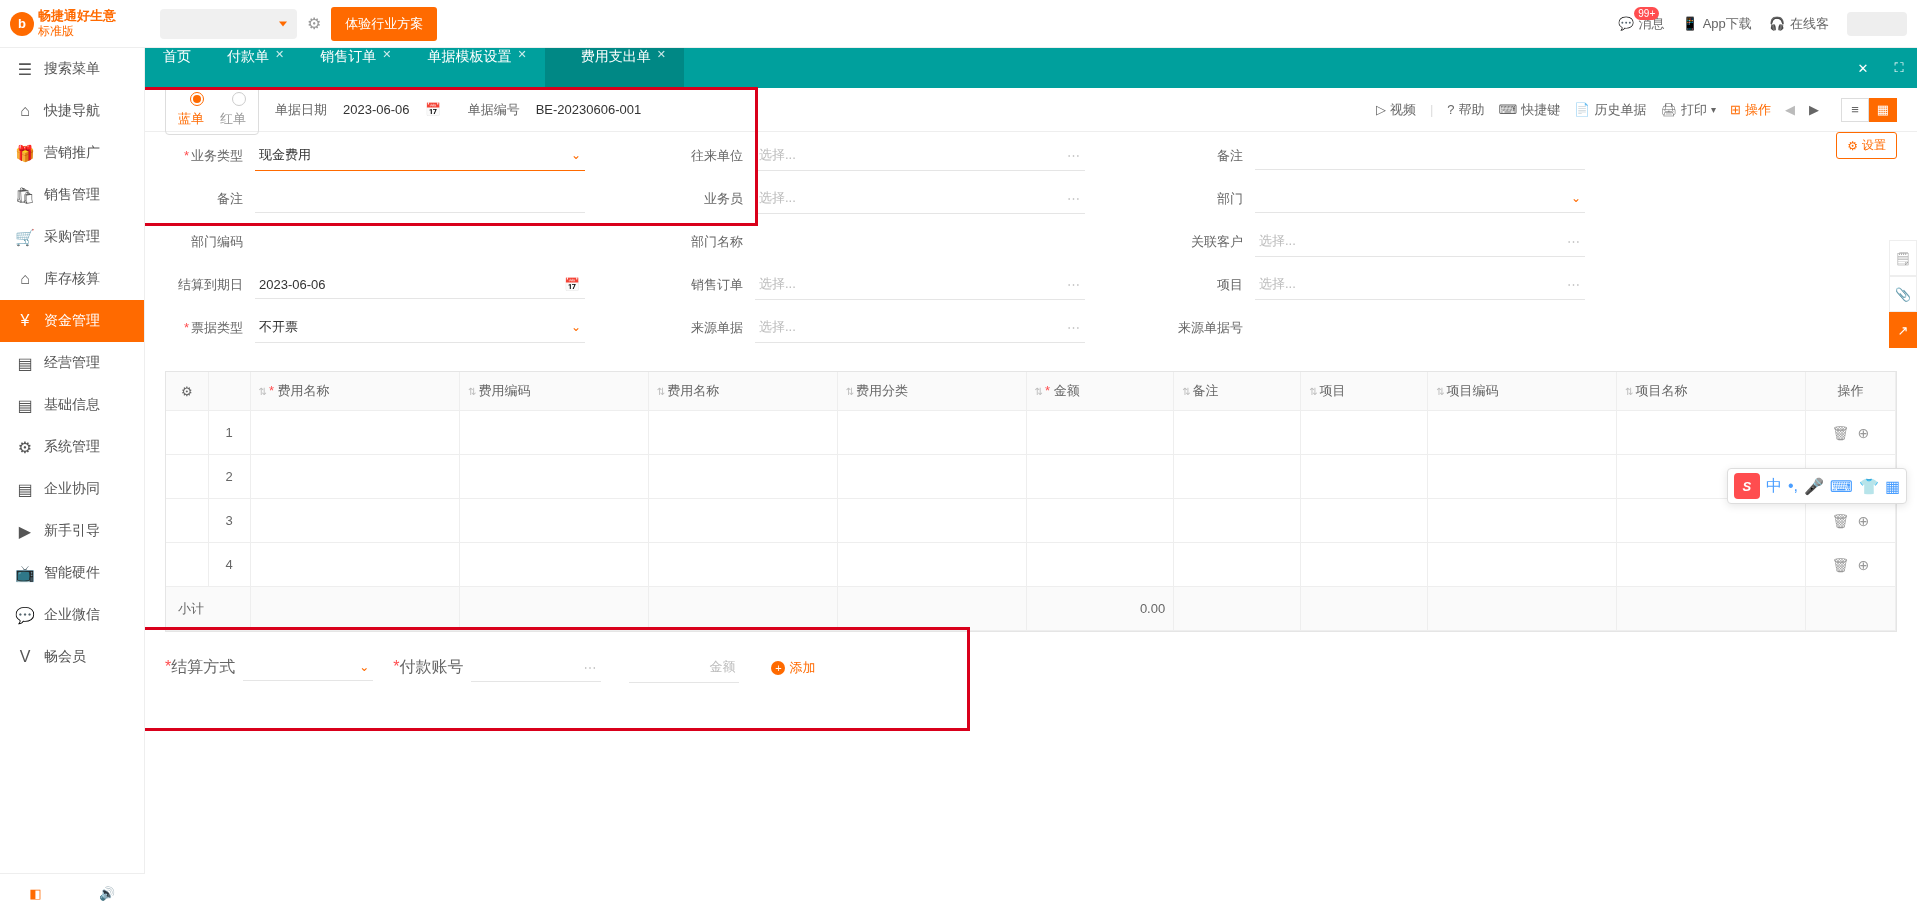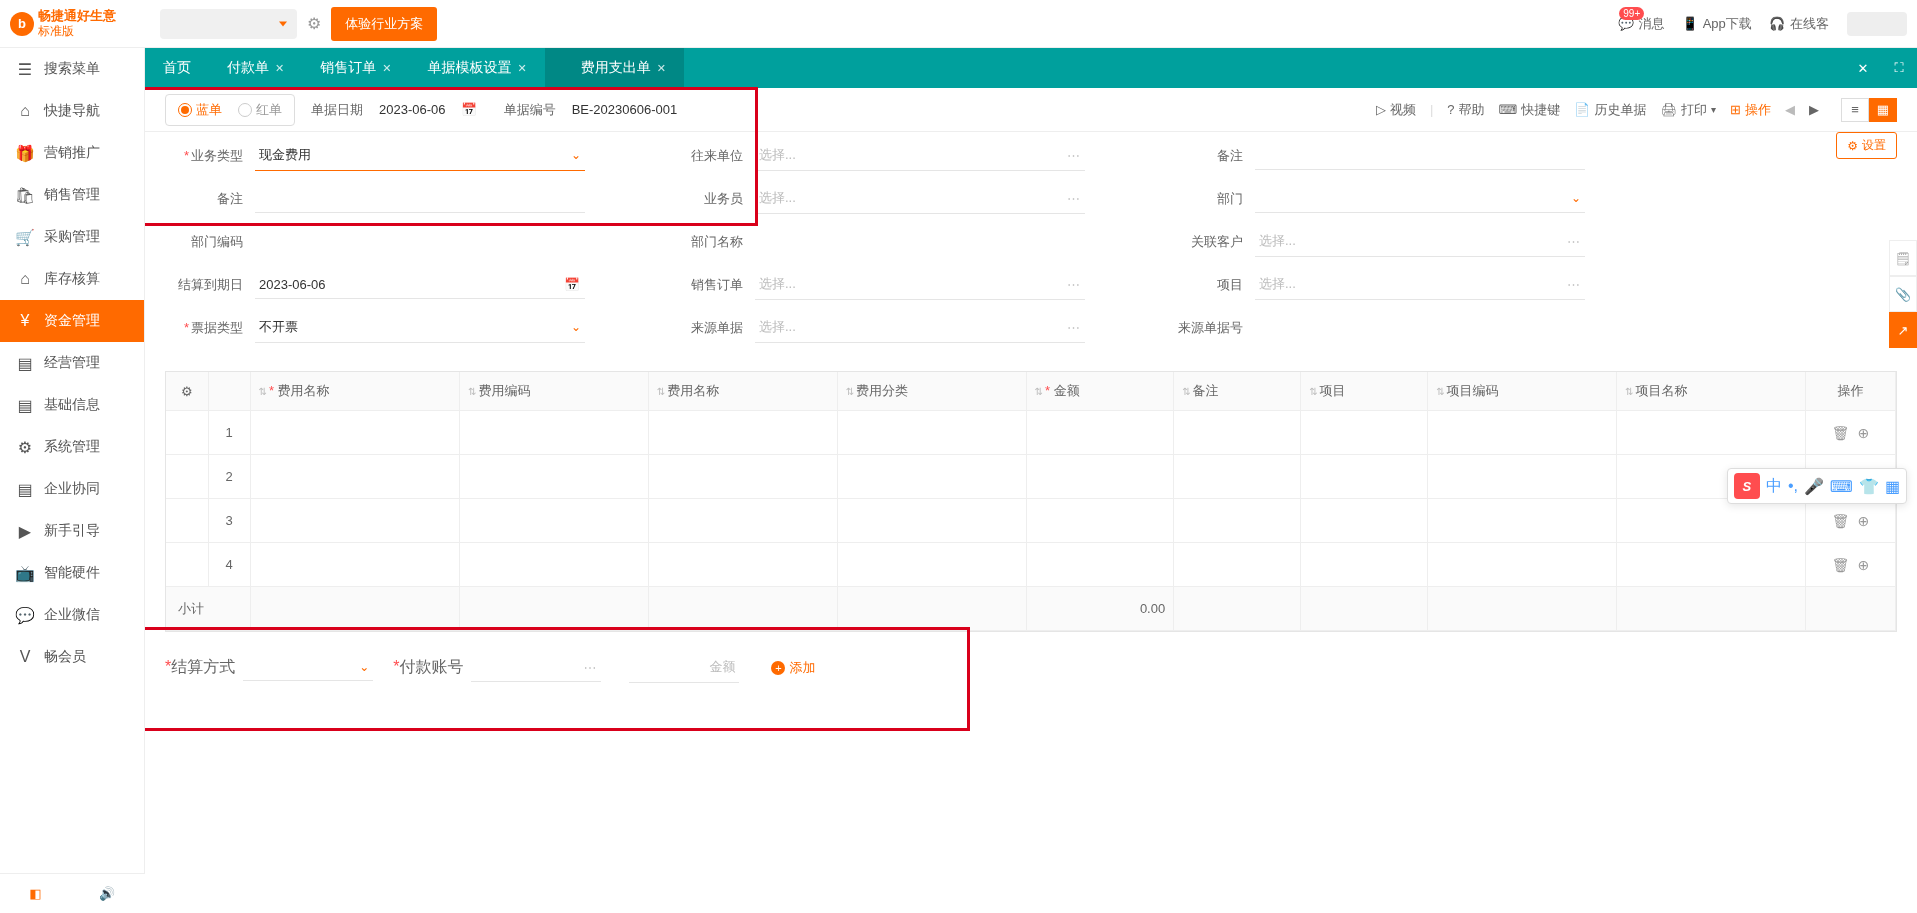--- a/index.html
+++ b/index.html
@@ -9,37 +9,37 @@
 .logo-area { width: 140px; display: flex; align-items: center; }
 .logo-icon { width: 24px; height: 24px; background: #ff6a00; border-radius: 50%; margin-right: 4px; display: flex; align-items: center; justify-content: center; color: #fff; font-weight: bold; }
 .logo-text { color: #ff6a00; font-weight: bold; font-size: 13px; }
 .logo-sub { color: #ff6a00; font-size: 12px; margin-top: -2px; }
 .topbar-company { background: #f0f0f0; border-radius: 4px; padding: 6px 30px 6px 16px; color: #999; position: relative; margin-left: 10px; }
 .topbar-company::after { content: ""; position: absolute; right: 10px; top: 50%; width: 0; height: 0; border-left: 4px solid transparent; border-right: 4px solid transparent; border-top: 5px solid #ff6a00; transform: translateY(-50%); }
 .gear-btn { margin: 0 10px; color: #999; cursor: pointer; font-size: 16px; }
 .orange-btn { background: #ff6a00; color: #fff; border: none; padding: 8px 14px; border-radius: 3px; cursor: pointer; font-size: 13px; }
 .topbar-right { margin-left: auto; display: flex; align-items: center; gap: 18px; color: #666; }
 .topbar-right-item { display: flex; align-items: center; gap: 4px; cursor: pointer; position: relative; }
-.badge { position: absolute; top: -8px; left: 1px; background: #ff4d4f; color: #fff; font-size: 10px; padding: 1px 4px; border-radius: 8px; }
+.badge { position: absolute; top: -8px; left: 16px; background: #ff4d4f; color: #fff; font-size: 10px; padding: 1px 4px; border-radius: 8px; }
 .main { display: flex; flex: 1; overflow: hidden; }
 .sidebar { width: 145px; background: #fff; border-right: 1px solid #eee; overflow-y: auto; }
 .sidebar-item { display: flex; align-items: center; padding: 12px 16px; color: #555; cursor: pointer; gap: 10px; font-size: 14px; }
 .sidebar-item.active { background: #ff6a00; color: #fff; }
 .sidebar-icon { width: 18px; height: 18px; display: inline-flex; align-items: center; justify-content: center; font-size: 16px; }
 .sidebar-bottom { position: absolute; bottom: 0; left: 0; width: 145px; height: 40px; display: flex; align-items: center; justify-content: space-around; border-top: 1px solid #eee; background: #fff; }
 .content { flex: 1; display: flex; flex-direction: column; background: #fff; overflow: hidden; }
 .tabs { background: #00a09d; height: 40px; display: flex; align-items: center; position: relative; }
-.tab { color: #fff; padding: 0 18px; height: 40px; display: flex; align-items: center; gap: 6px; cursor: pointer; font-size: 14px; }
+.tab { color: #fff; padding: 0 18px; height: 40px; display: flex; gap: 6px; cursor: pointer; font-size: 14px; }
 .tab.active { background: #008885; padding-left: 36px; }
 .tab-close { font-size: 11px; opacity: 0.8; }
 .tab-controls { position: absolute; right: 0; display: flex; align-items: center; gap: 0; }
 .tab-ctrl-btn { color: #fff; width: 36px; height: 40px; display: flex; align-items: center; justify-content: center; cursor: pointer; }
 .doc-header { height: 44px; display: flex; align-items: center; padding: 0 20px; border-bottom: 1px solid #eee; gap: 16px; }
 .radio-group { display: flex; gap: 16px; border: 1px solid #ddd; border-radius: 4px; padding: 6px 12px; }
-.radio-item { display: flex; align-items: center; gap: 4px; cursor: pointer; }
+.radio-item { display: flex; align-items: flex-end; gap: 4px; cursor: pointer; flex-direction: column; }
 .radio-circle { width: 14px; height: 14px; border: 1px solid #ccc; border-radius: 50%; display: inline-flex; align-items: center; justify-content: center; }
 .radio-circle.checked { border-color: #ff6a00; }
 .radio-circle.checked::after { content: ""; width: 8px; height: 8px; background: #ff6a00; border-radius: 50%; }
 .radio-item.checked { color: #ff6a00; }
 .doc-label { color: #666; }
 .doc-value { color: #333; }
 .cal-icon { color: #ff6a00; }
 .doc-actions { margin-left: auto; display: flex; align-items: center; gap: 14px; color: #666; font-size: 13px; }
 .doc-action { display: flex; align-items: center; gap: 4px; cursor: pointer; }
 .divider { color: #ddd; }

